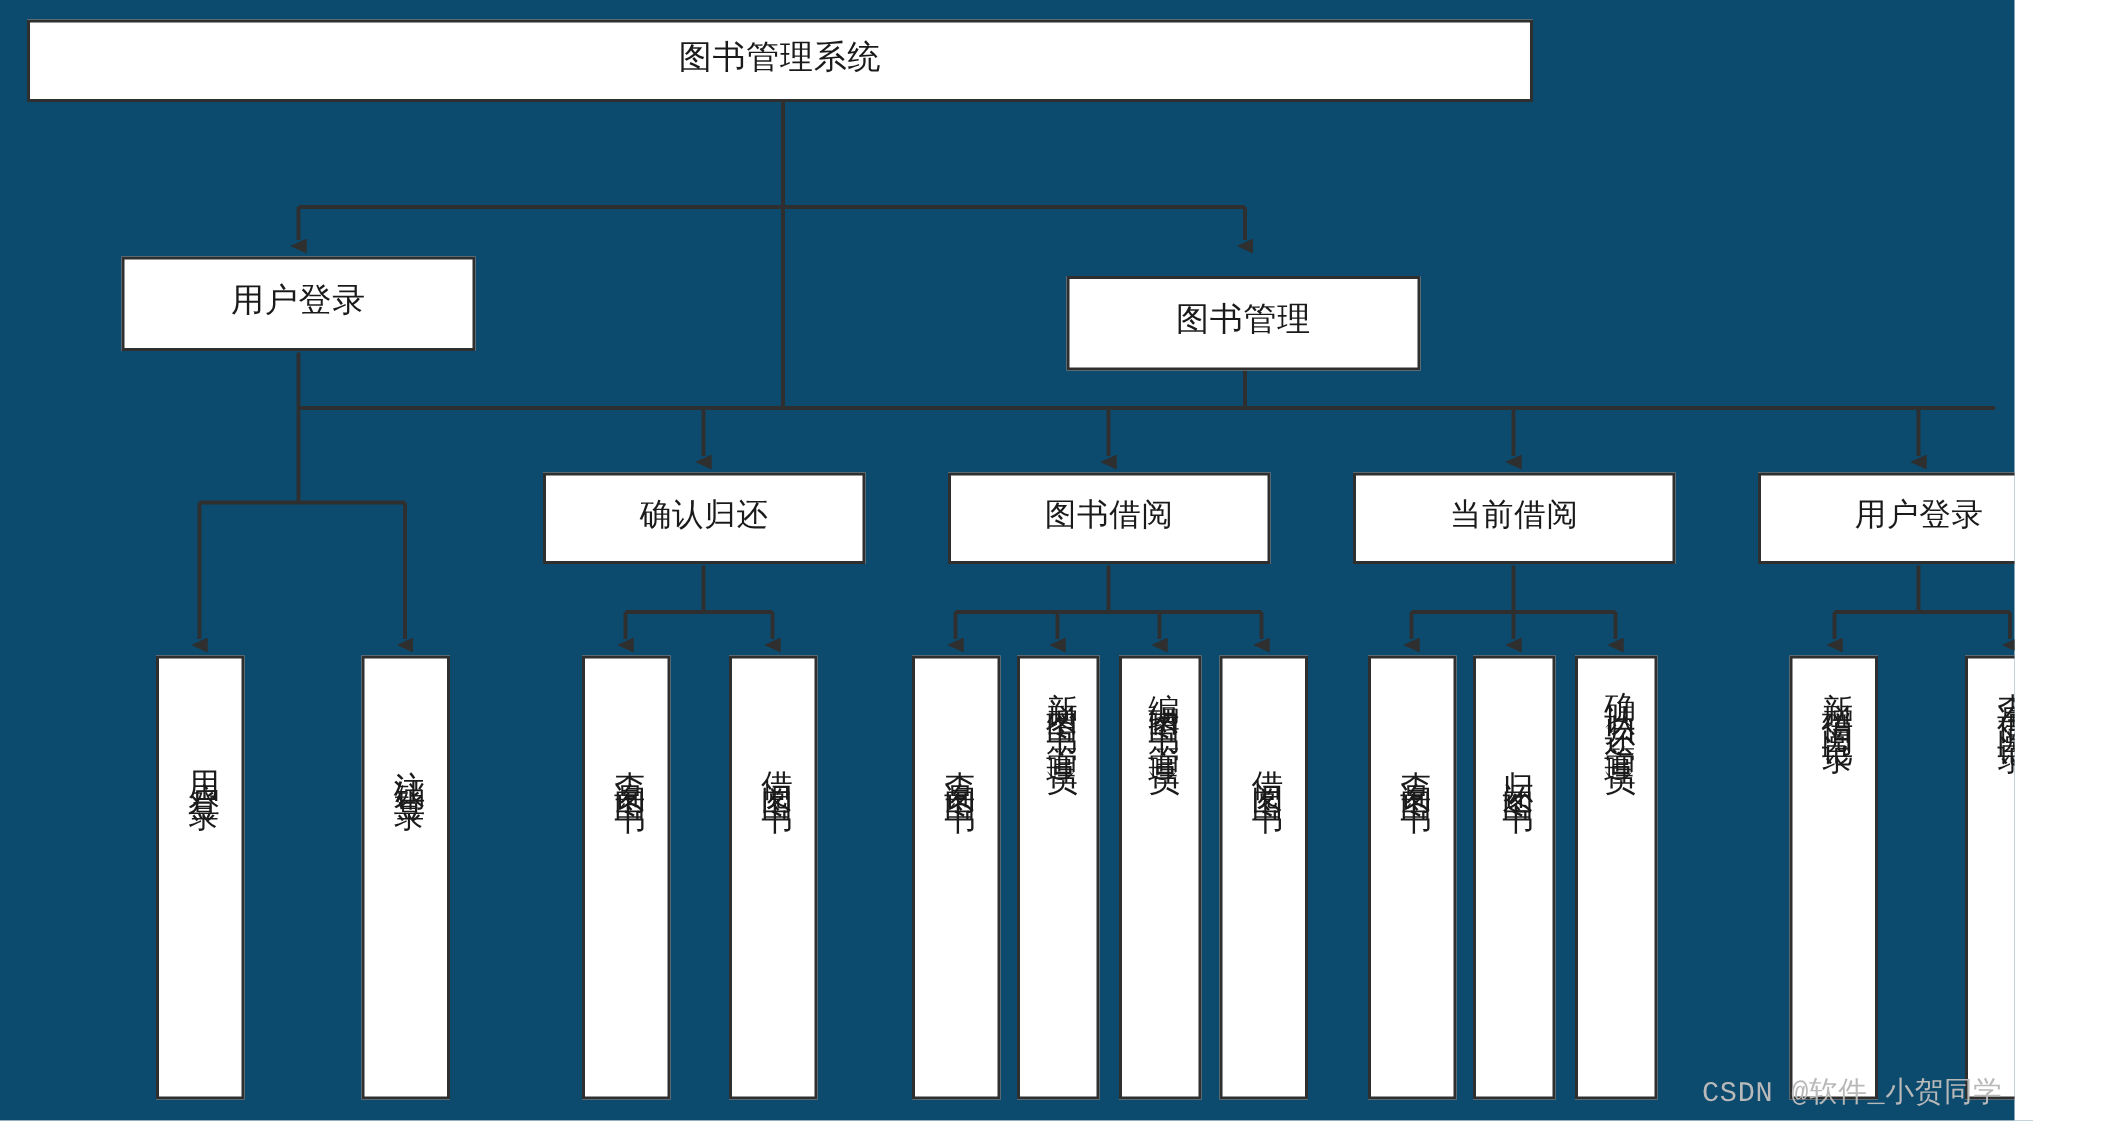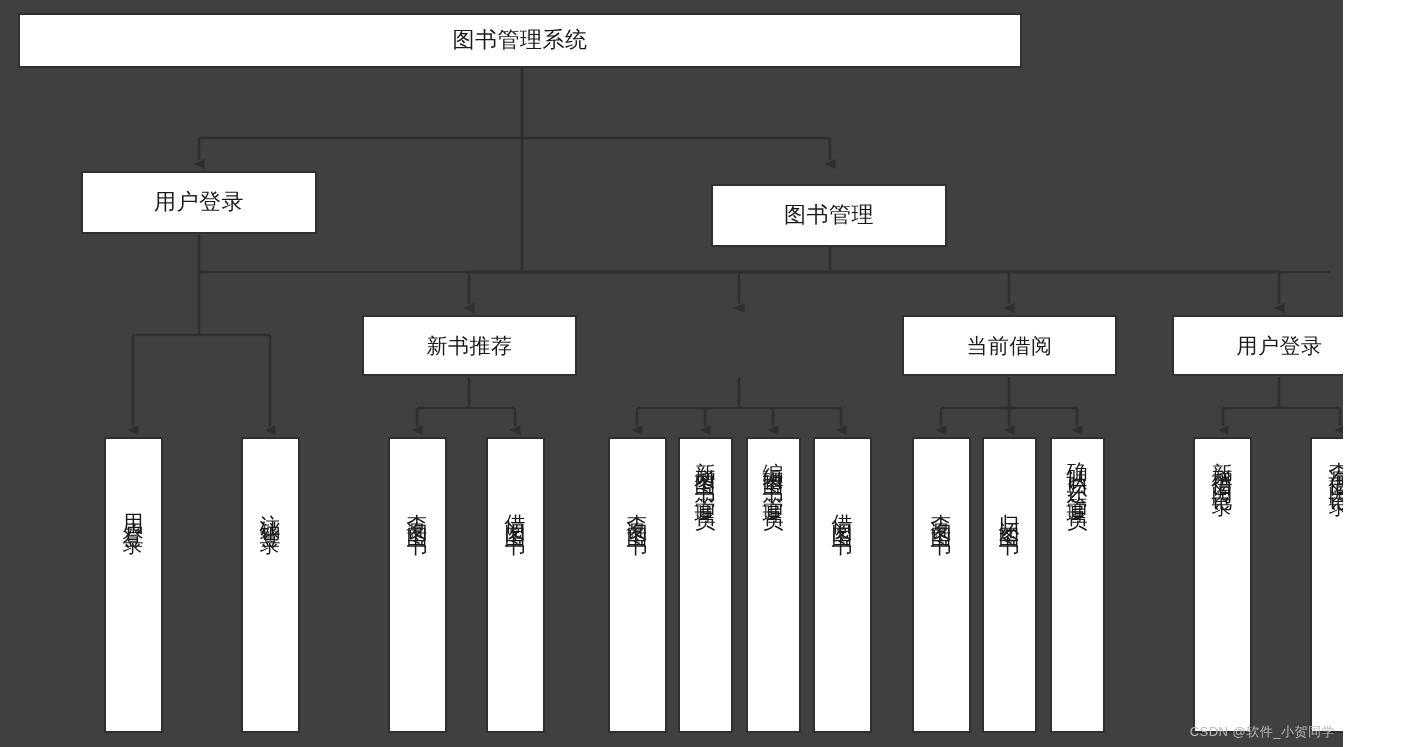--- a/index.html
+++ b/index.html
@@ -7,22 +7,23 @@
     padding: 0;
     background: #ffffff;
   }
   body {
     font-family: "Liberation Sans", "DejaVu Sans", sans-serif;
   }
   #stage {
     position: relative;
     width: 1343px;
     height: 747px;
-    background: #404040;
+    background: #0c4a6e;
     overflow: hidden;
+    font-family: Liberation Mono, monospace;
   }
   #wires {
     position: absolute;
     left: 0;
     top: 0;
     width: 1405px;
     height: 747px;
     pointer-events: none;
   }
   .node {
@@ -58,21 +59,21 @@
     line-height: 1;
     white-space: nowrap;
     display: block;
   }
   .node.leaf.mid .label    { margin-top: 58px; }
   .node.leaf.tall .label   { margin-top: 6px; }
   #watermark {
     position: absolute;
     right: 8px;
     bottom: 6px;
-    font-size: 13px;
+    font-size: 19px;
     color: #b9b9b9;
     letter-spacing: 0.5px;
     white-space: nowrap;
   }
 </style>
 </head>
 <body>
 
 <div id="stage">
 
@@ -154,23 +155,26 @@
 
   <div class="node level1" style="left:81px; top:171px; width:236px; height:63px;">
     <span class="label">用户登录</span>
   </div>
 
   <div class="node level1" style="left:711px; top:184px; width:236px; height:63px;">
     <span class="label">图书管理</span>
   </div>
 
   <div class="node level2" style="left:362px; top:315px; width:215px; height:61px;">
-    <span class="label">新书推荐</span>
-  </div>
-
+    <span class="label">确认归还</span>
+  </div>
+
+  <div class="node level2" style="left:632px; top:315px; width:215px; height:61px;">
+    <span class="label">图书借阅</span>
+  </div>
 
   <div class="node level2" style="left:902px; top:315px; width:215px; height:61px;align-items:center;">
     <span class="label">当前借阅</span>
   </div>
 
   <div class="node level2" style="left:1172px; top:315px; width:215px; height:61px;">
     <span class="label">用户登录</span>
   </div>
 
   <div class="node leaf mid" style="left:104px; top:437px; width:59px; height:296px;">

